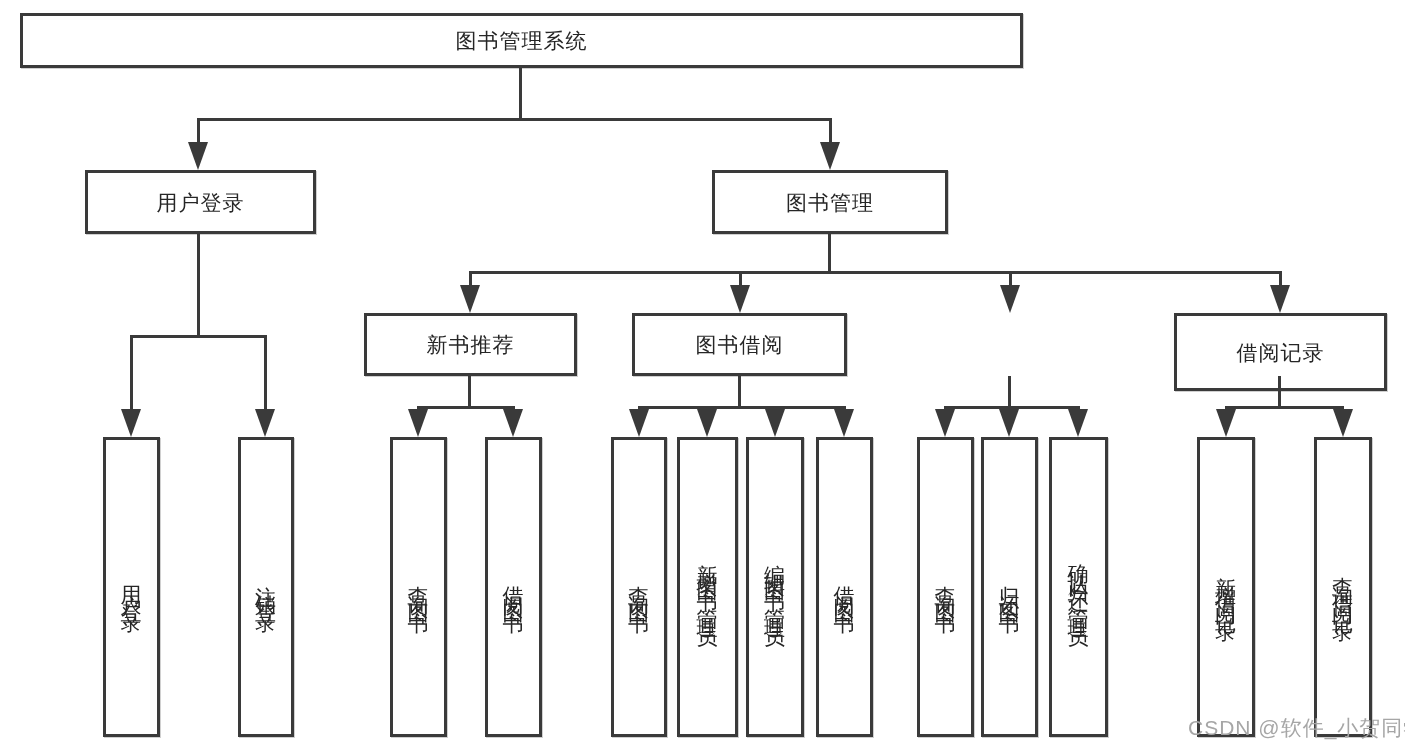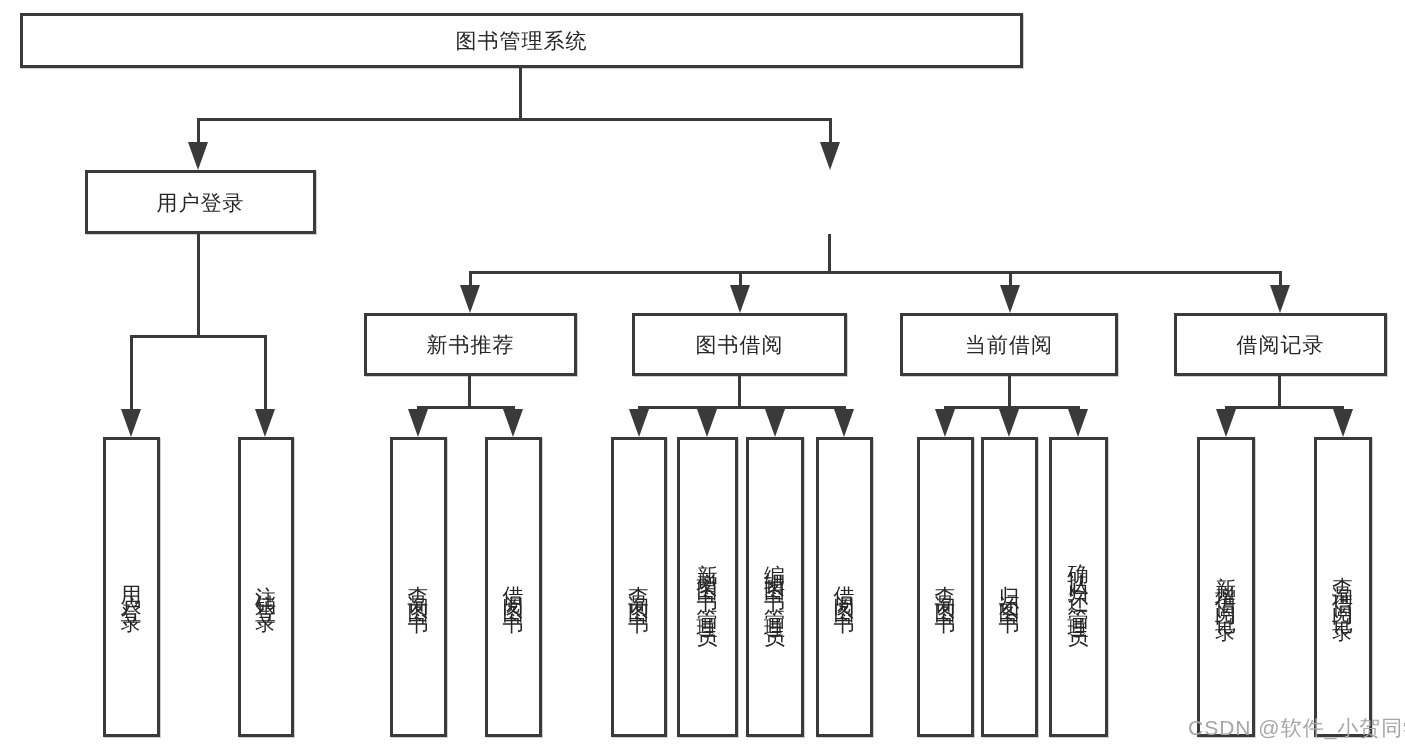--- a/index.html
+++ b/index.html
@@ -37,20 +37,21 @@
   <div class="box" style="left:20px;top:13px;width:1003px;height:55px;">图书管理系统</div>
 
   <div class="vline" style="left:519px;top:68px;height:52px;"></div>
   <div class="hline" style="left:197px;top:118px;width:634px;"></div>
   <div class="vline" style="left:197px;top:118px;height:30px;"></div>
   <div class="arrowhead" style="left:188px;top:142px;"></div>
   <div class="vline" style="left:829px;top:118px;height:30px;"></div>
   <div class="arrowhead" style="left:820px;top:142px;"></div>
 
   <div class="box" style="left:85px;top:170px;width:231px;height:64px;">用户登录</div>
+  <div class="box" style="left:712px;top:170px;width:236px;height:64px;">图书管理</div>
 
   <div class="vline" style="left:197px;top:234px;height:104px;"></div>
   <div class="hline" style="left:130px;top:335px;width:137px;"></div>
   <div class="vline" style="left:130px;top:335px;height:77px;"></div>
   <div class="arrowhead" style="left:121px;top:409px;"></div>
   <div class="vline" style="left:264px;top:335px;height:77px;"></div>
   <div class="arrowhead" style="left:255px;top:409px;"></div>
 
   <div class="vline" style="left:828px;top:234px;height:40px;"></div>
   <div class="hline" style="left:469px;top:271px;width:812px;"></div>
@@ -58,22 +59,21 @@
   <div class="arrowhead" style="left:460px;top:285px;"></div>
   <div class="vline" style="left:739px;top:271px;height:20px;"></div>
   <div class="arrowhead" style="left:730px;top:285px;"></div>
   <div class="vline" style="left:1009px;top:271px;height:20px;"></div>
   <div class="arrowhead" style="left:1000px;top:285px;"></div>
   <div class="vline" style="left:1279px;top:271px;height:20px;"></div>
   <div class="arrowhead" style="left:1270px;top:285px;"></div>
 
   <div class="box" style="left:632px;top:313px;width:215px;height:63px;">图书借阅</div>
   <div class="box" style="left:364px;top:313px;width:213px;height:63px;">新书推荐</div>
-  <div class="box" style="left:900px;top:313px;width:218px;height:63px;">当前借阅</div>
-  <div class="box" style="left:1174px;top:313px;width:213px;height:63px;">借阅记录</div>
+  <div class="box" style="left:1174px;top:313px;width:213px;height:78px;">借阅记录</div>
 
   <div class="vline" style="left:468px;top:376px;height:33px;"></div>
   <div class="hline" style="left:417px;top:406px;width:98px;"></div>
   <div class="arrowhead" style="left:408px;top:409px;"></div>
   <div class="arrowhead" style="left:503px;top:409px;"></div>
 
   <div class="vline" style="left:738px;top:376px;height:33px;"></div>
   <div class="hline" style="left:638px;top:406px;width:208px;"></div>
   <div class="arrowhead" style="left:629px;top:409px;"></div>
   <div class="arrowhead" style="left:697px;top:409px;"></div>

